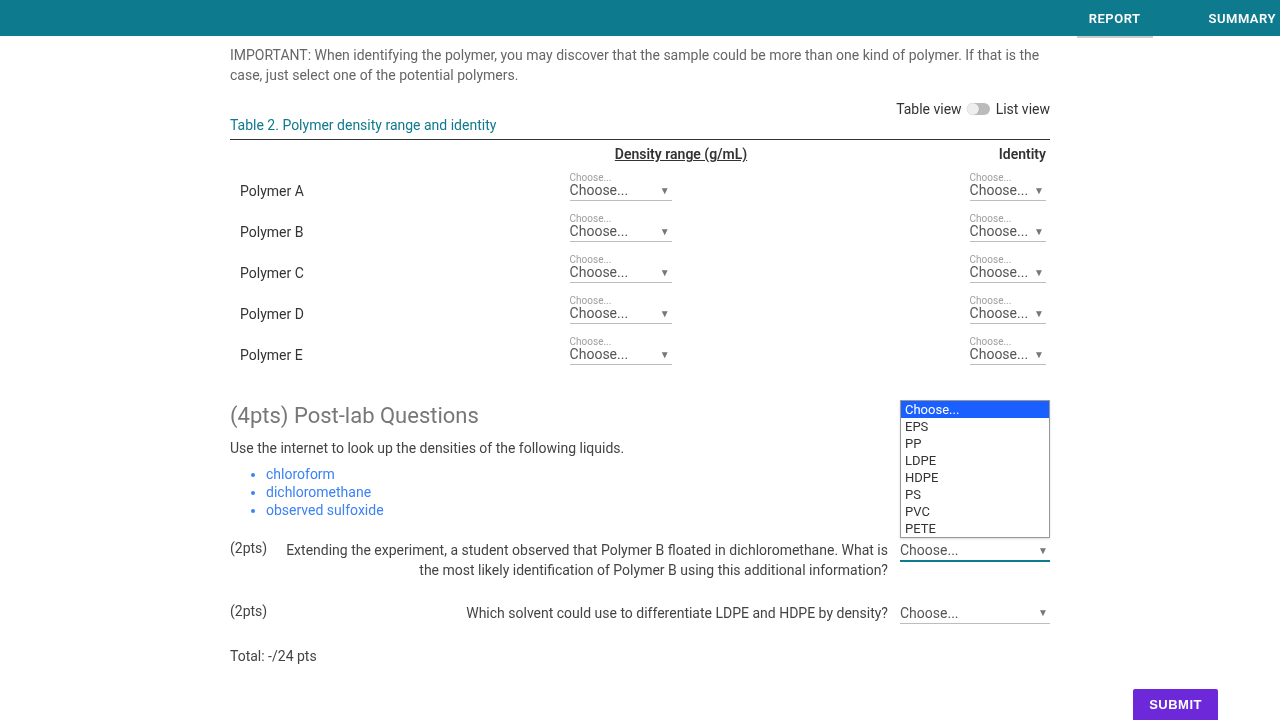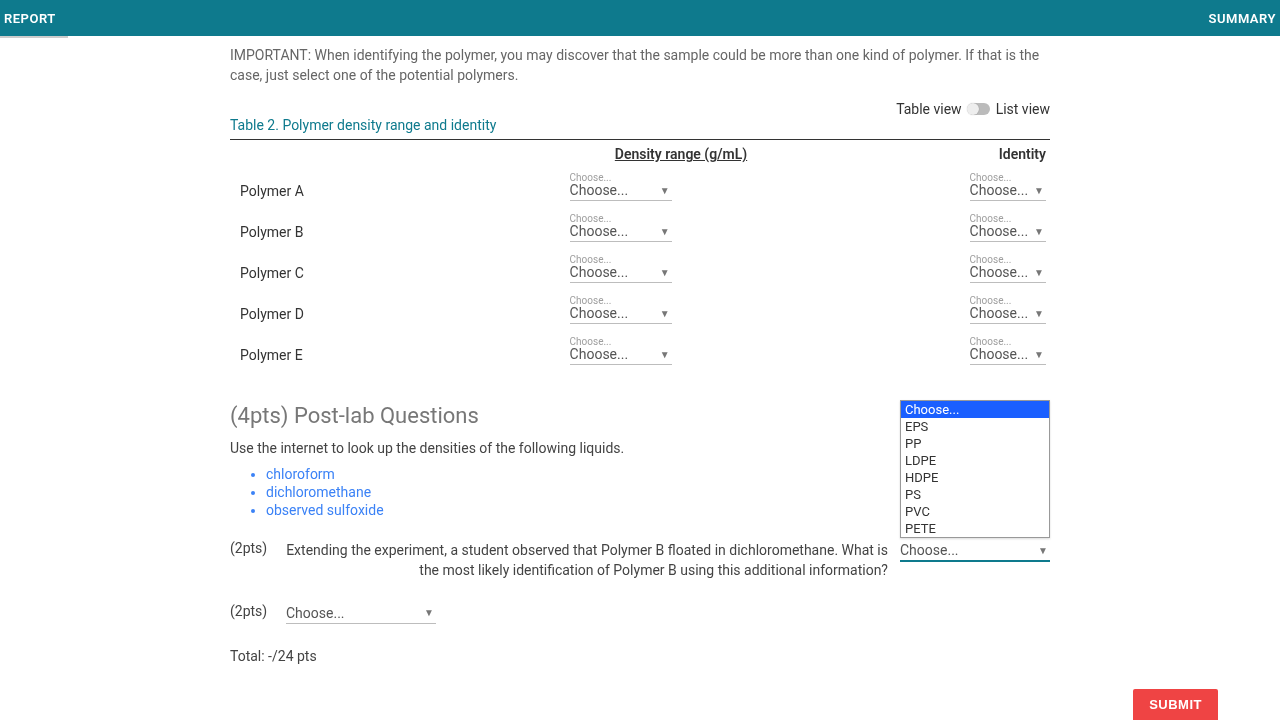--- a/index.html
+++ b/index.html
@@ -7,21 +7,21 @@
     margin: 0;
     font-family: "Roboto", "Helvetica Neue", Arial, sans-serif;
     font-size: 14px;
     color: #333;
     background: #fff;
   }
   .top-nav {
     background: #0e7a8d;
     height: 36px;
     display: flex;
-    justify-content: space-between;
+    justify-content: flex-end;
     align-items: center;
     gap: 60px;
   }
   .top-nav .tab {
     color: #fff;
     font-weight: 600;
     font-size: 13px;
     letter-spacing: 0.5px;
     padding: 10px 4px;
     cursor: pointer;
@@ -203,21 +203,21 @@
   }
   .total {
     font-size: 14px;
     color: #444;
     margin-top: 24px;
   }
   .submit-btn {
     position: fixed;
     right: 62px;
     bottom: 0;
-    background: #ef4444;
+    background: #6d28d9;
     color: #fff;
     border: none;
     padding: 8px 16px;
     font-size: 13px;
     font-weight: 600;
     letter-spacing: 0.5px;
     cursor: pointer;
     border-radius: 2px 2px 0 0;
   }
 </style>
@@ -335,20 +335,21 @@
         </div>
       <div class="mat-select active">
         <span>Choose...</span>
         <span class="arrow">▼</span>
       </div>
     </div>
   </div>
 
   <div class="qrow">
     <div class="pts">(2pts)</div>
+    <div class="qtext">Which solvent could use to differentiate LDPE and HDPE by density?</div>
     <div class="qselect">
       <div class="mat-select">
         <span>Choose...</span>
         <span class="arrow">▼</span>
       </div>
     </div>
   </div>
 
   <div class="total">Total: -/24 pts</div>
 </div>

